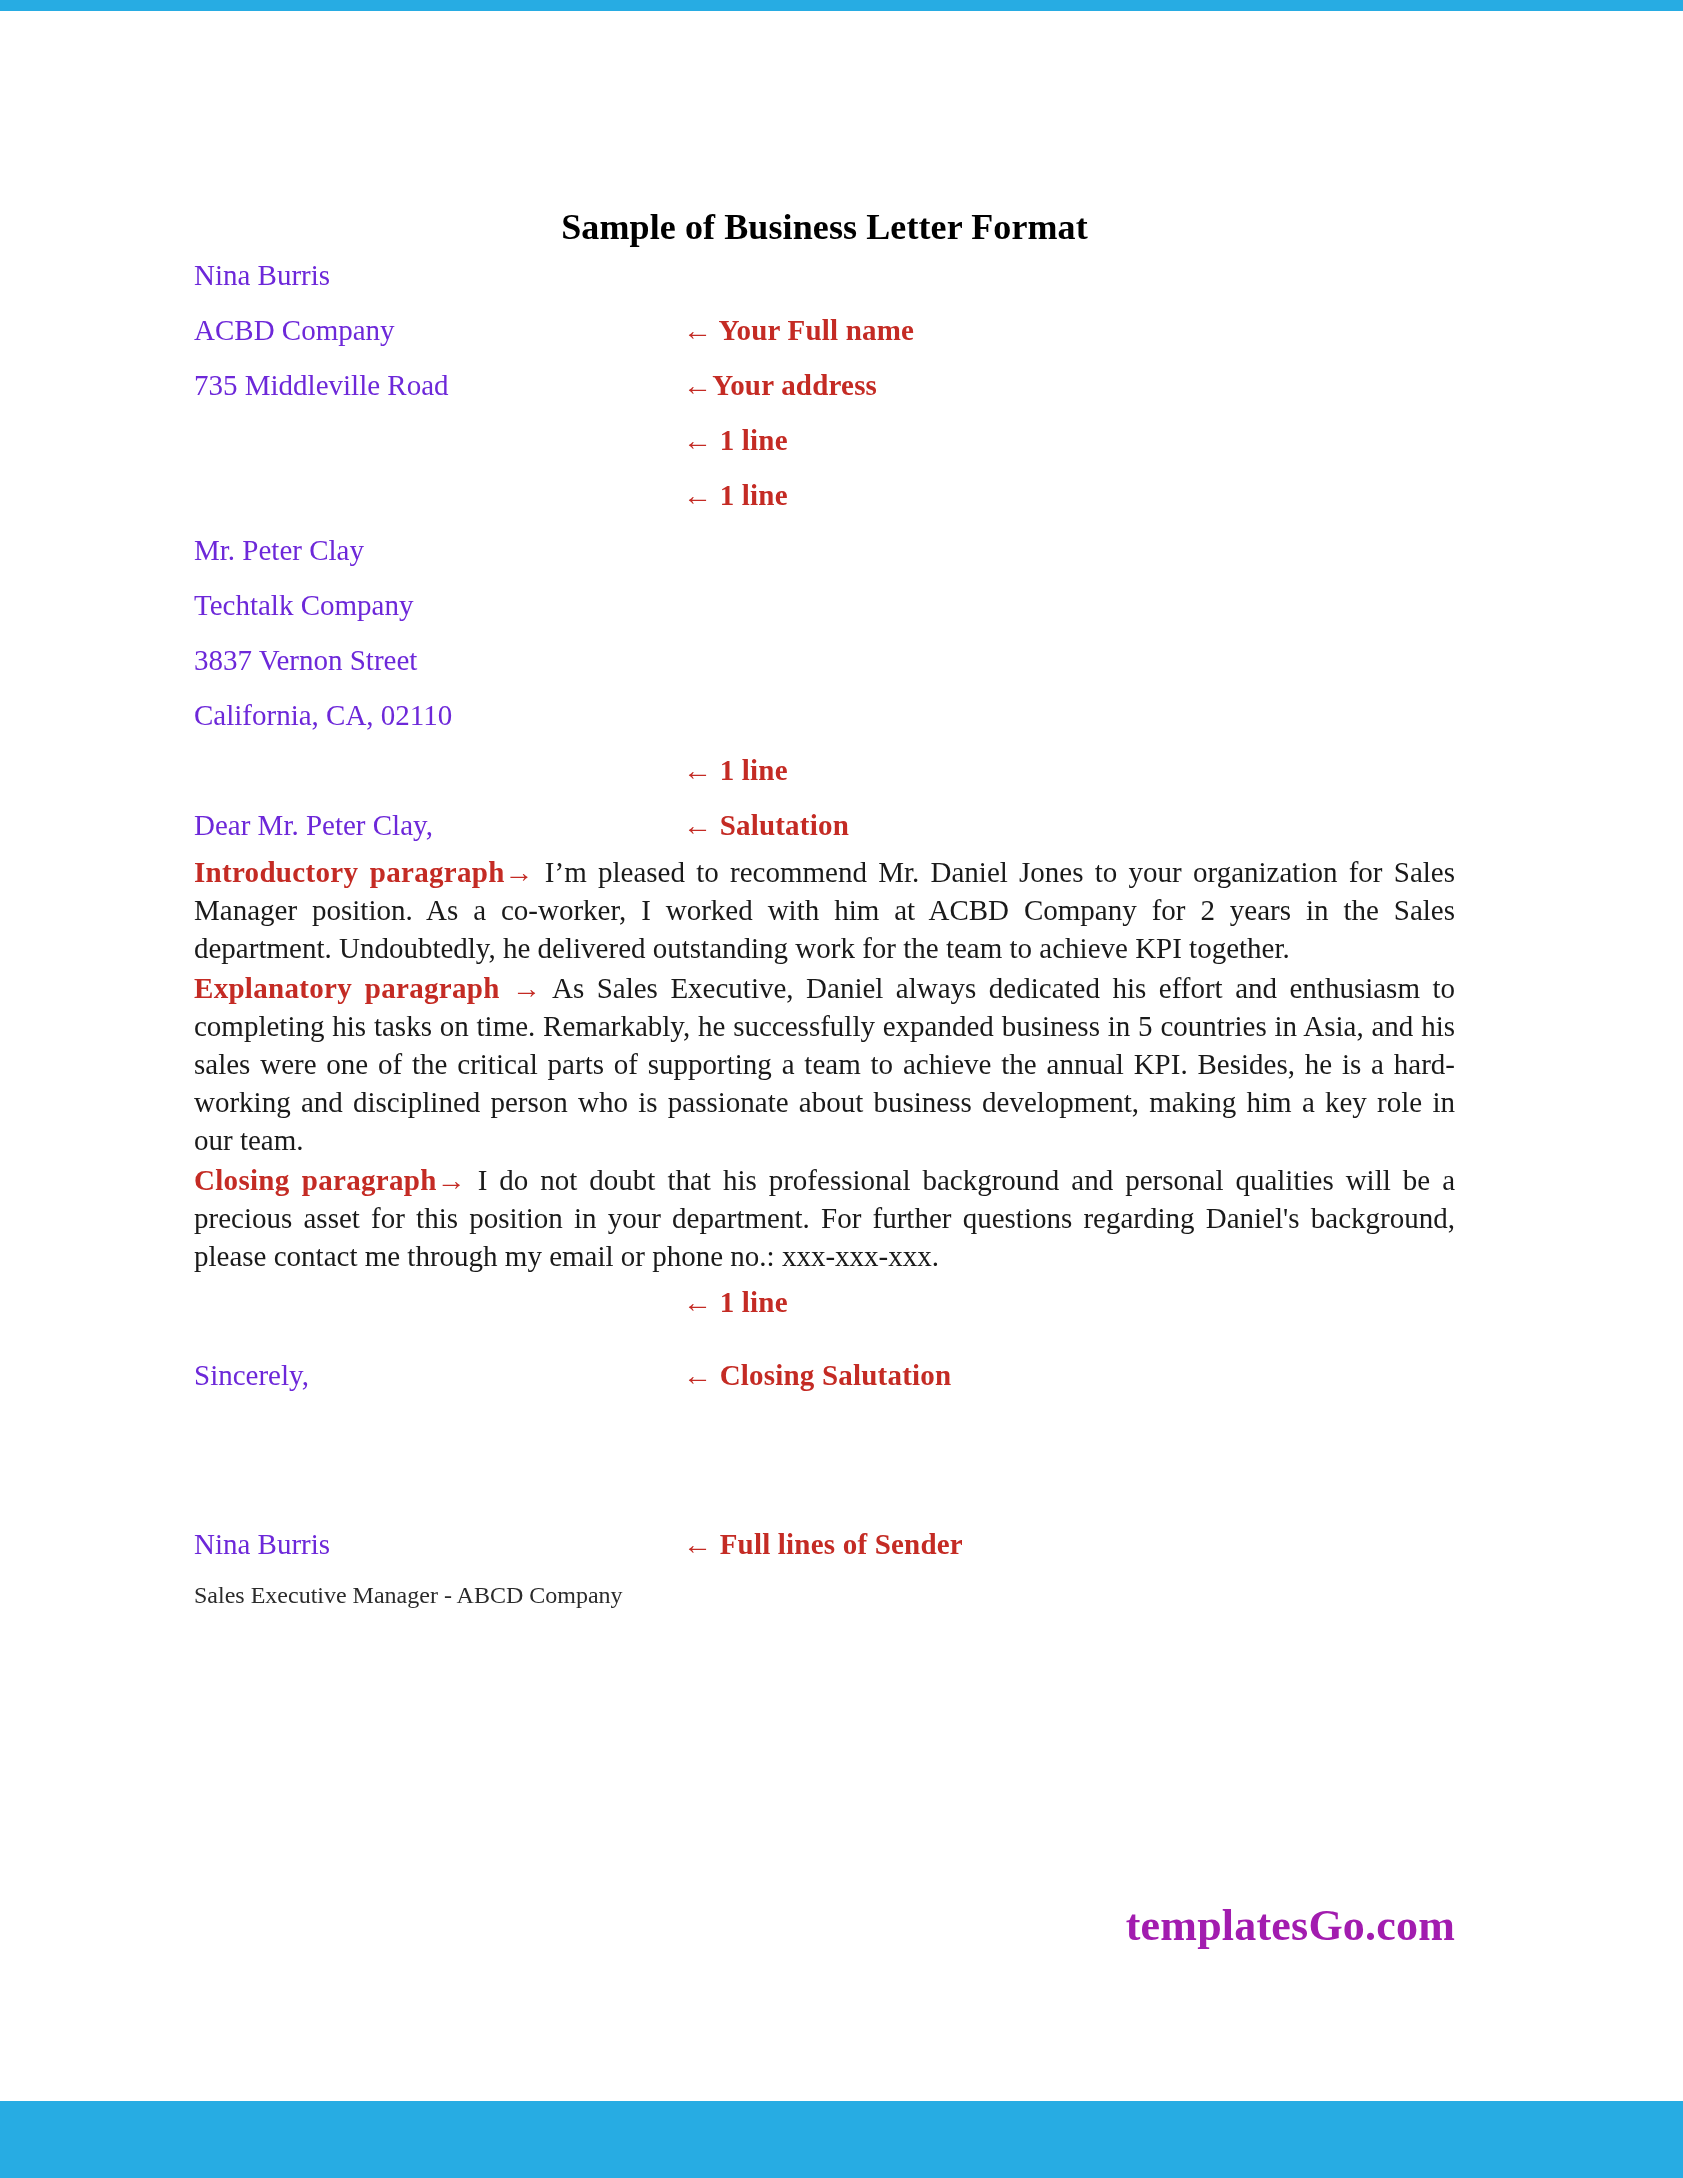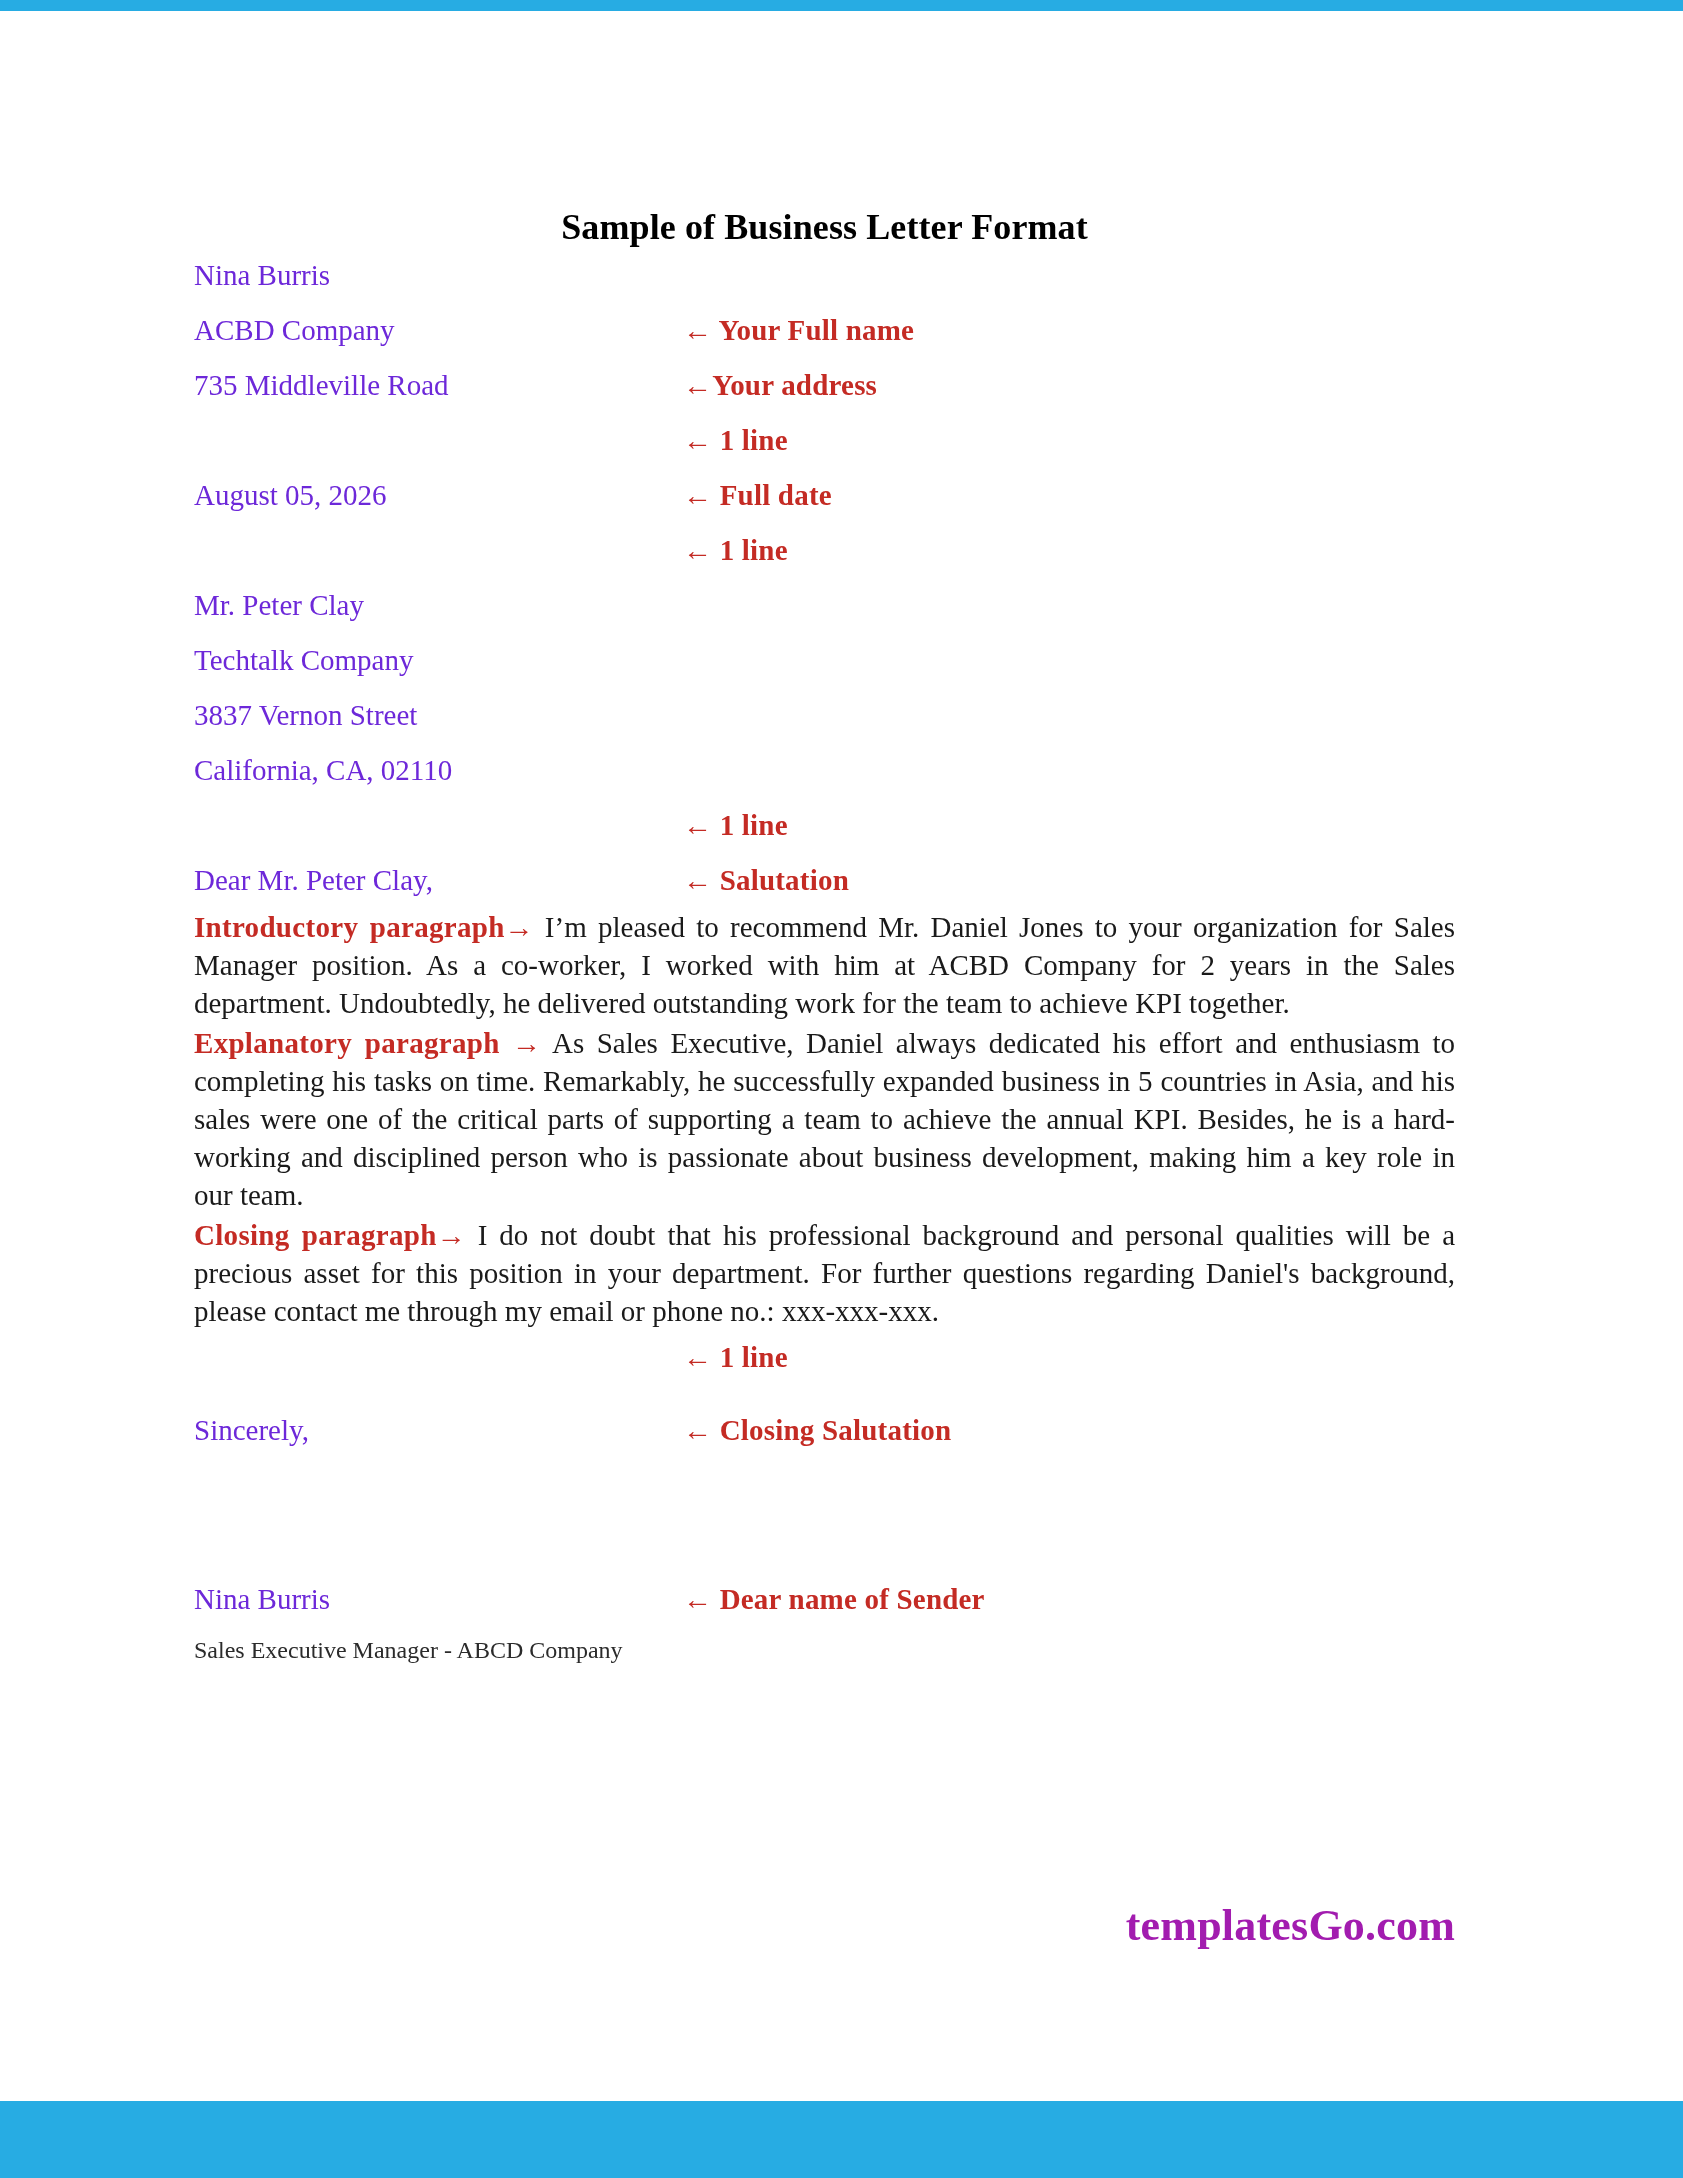--- a/index.html
+++ b/index.html
@@ -150,24 +150,20 @@
     </div>
     <div class="row">
       <span class="left">735 Middleville Road</span>
       <span class="note">←Your address</span>
     </div>
 
     <div class="row note-only">
       <span class="left">&nbsp;</span>
       <span class="note">← 1 line</span>
     </div>
-    <div class="row">
-      <span class="left">August 05, 2026</span>
-      <span class="note">← Full date</span>
-    </div>
     <div class="row note-only">
       <span class="left">&nbsp;</span>
       <span class="note">← 1 line</span>
     </div>
 
     <div class="row">
       <span class="left">Mr. Peter Clay</span>
     </div>
     <div class="row">
       <span class="left">Techtalk Company</span>
@@ -216,21 +212,21 @@
       <span class="note">← Closing Salutation</span>
     </div>
 
     <div class="spacer-lg"></div>
 
 
     <div class="spacer-lg"></div>
 
     <div class="row">
       <span class="left sig-name">Nina Burris</span>
-      <span class="note">← Dear name of Sender</span>
+      <span class="note">← Full lines of Sender</span>
     </div>
 
     <div class="sig-title">Sales Executive Manager - ABCD Company</div>
 
     <div class="brand">templatesGo.com</div>
 
   </div>
 </div>
 
 <div class="accent-bar bottom"></div>

